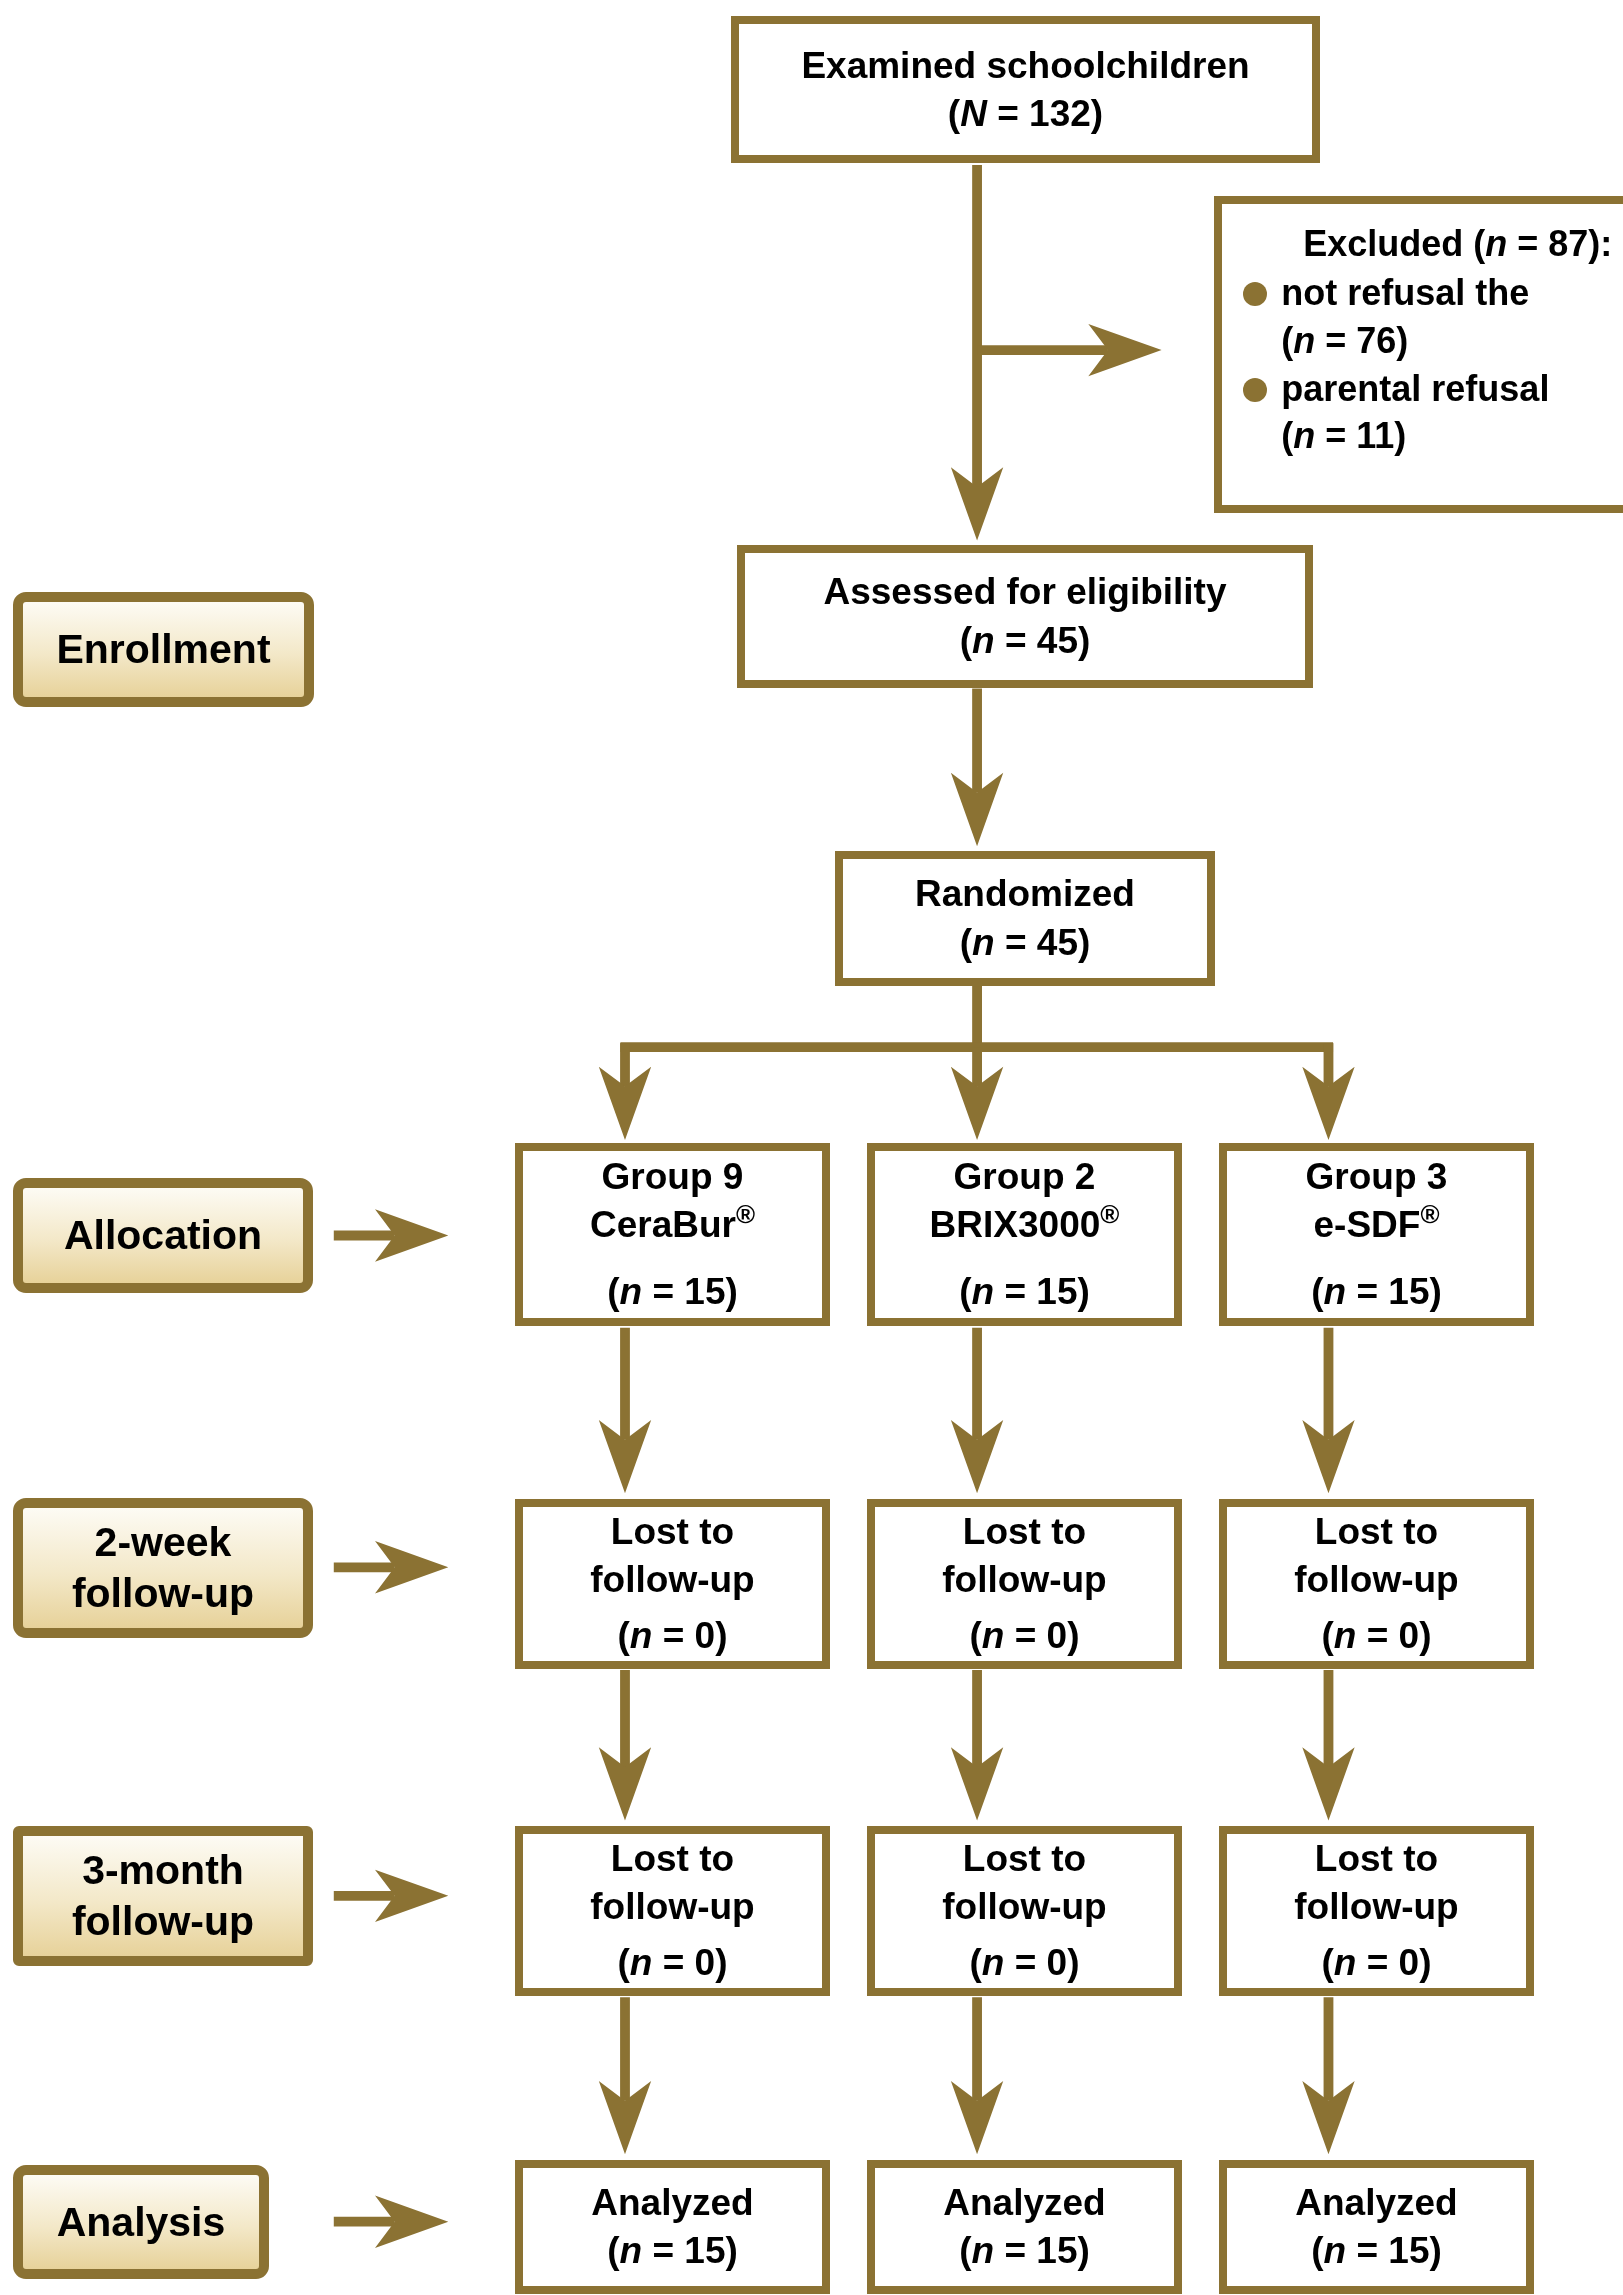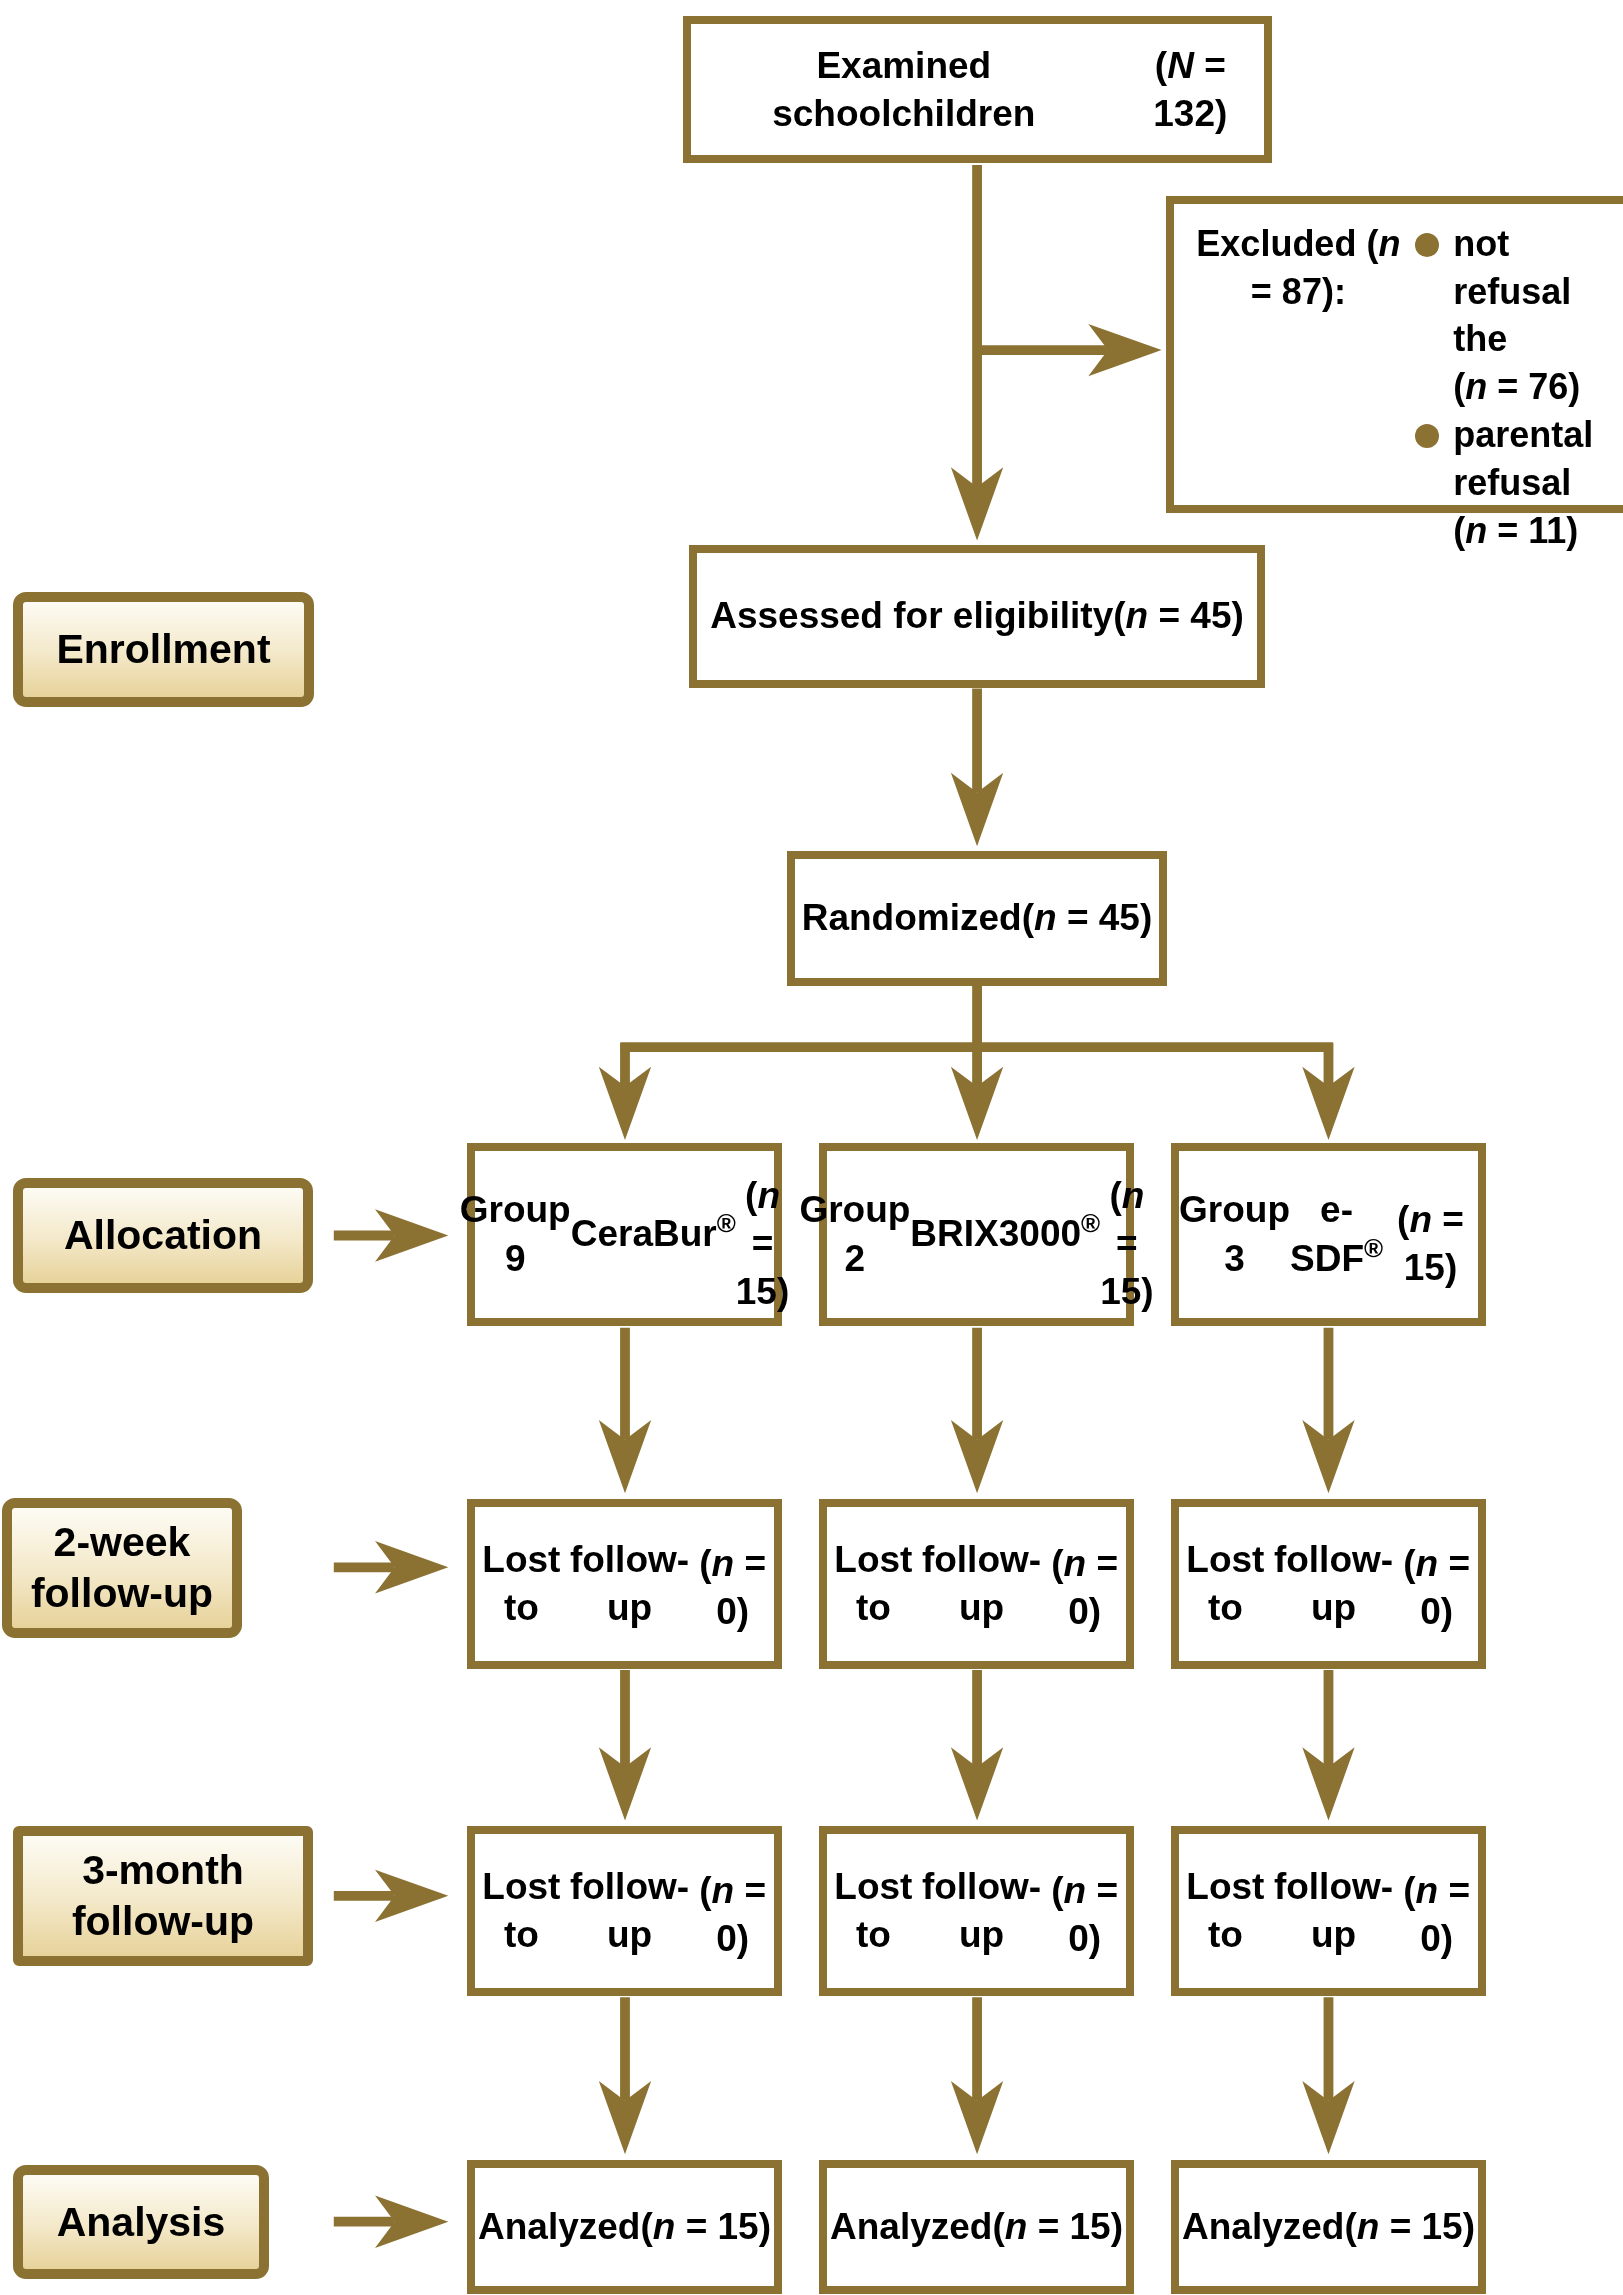--- a/index.html
+++ b/index.html
@@ -5,23 +5,23 @@
   html,body{margin:0;padding:0;background:#ffffff;}
   body{width:1623px;height:2295px;}
   .canvas{
     position:relative;width:1623px;height:2295px;background:#ffffff;
     font-family:"Liberation Sans",sans-serif;font-weight:bold;color:#000;
     overflow:hidden;
   }
   .connectors{position:absolute;left:0;top:0;width:1623px;height:2295px;}
   .box{
     position:absolute;background:#ffffff;border:8.5px solid #8b7233;
-    box-sizing:border-box;display:flex;flex-direction:row;
+    box-sizing:border-box;display:flex;flex-direction:column;
     justify-content:center;align-items:center;text-align:center;
-    font-size:37px;line-height:1.3;
+    font-size:37px;line-height:1.3;margin-left:48px;
   }
   .group .line:last-child{margin-top:18.3px;}
   .lost .line:last-child{margin-top:7.9px;}
   .stage{
     position:absolute;border:10.5px solid #8b7233;border-radius:13px;
     background:linear-gradient(180deg,#fdfbf4 0%,#f3e8c8 55%,#e7d29a 100%);
     box-sizing:border-box;display:flex;flex-direction:column;
     justify-content:center;align-items:center;text-align:center;
     font-size:41px;line-height:1.24;
   }
@@ -183,21 +183,21 @@
       <div class="line">Analyzed</div>
       <div class="line">(<i>n</i> = 15)</div>
     </div>
 
   <div class="stage" style="left:13px;top:592px;width:301px;height:115px;">
       <div class="line">Enrollment</div>
     </div>
   <div class="stage" style="left:13px;top:1178px;width:300px;height:115px;">
       <div class="line">Allocation</div>
     </div>
-  <div class="stage" style="left:2px;top:1498px;width:240px;height:140px;">
+  <div class="stage" style="left:13px;top:1498px;width:300px;height:140px;">
       <div class="line">2-week</div>
       <div class="line">follow-up</div>
     </div>
   <div class="stage" style="left:13px;top:1826px;width:300px;height:140px;border-radius:6px;">
       <div class="line">3-month</div>
       <div class="line">follow-up</div>
     </div>
   <div class="stage" style="left:13px;top:2165px;width:256px;height:114px;">
       <div class="line">Analysis</div>
     </div>

